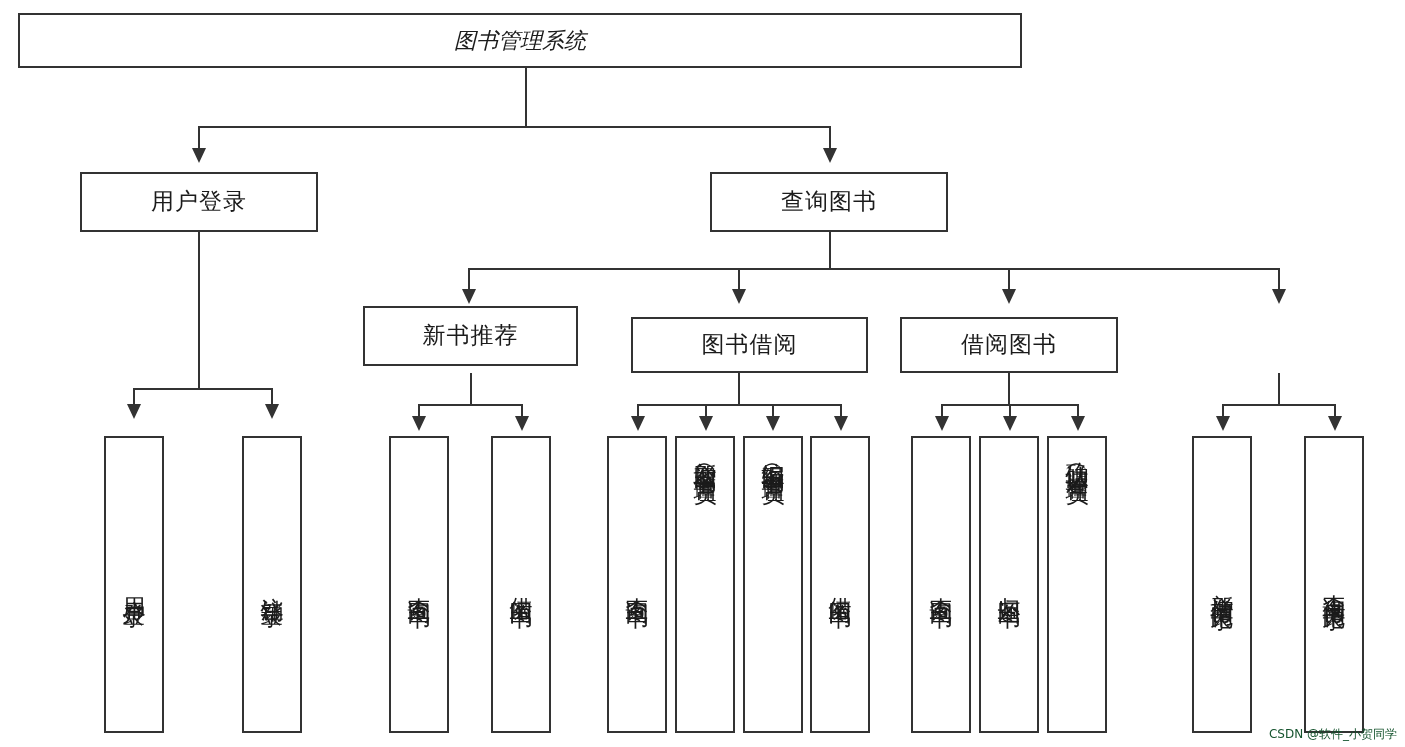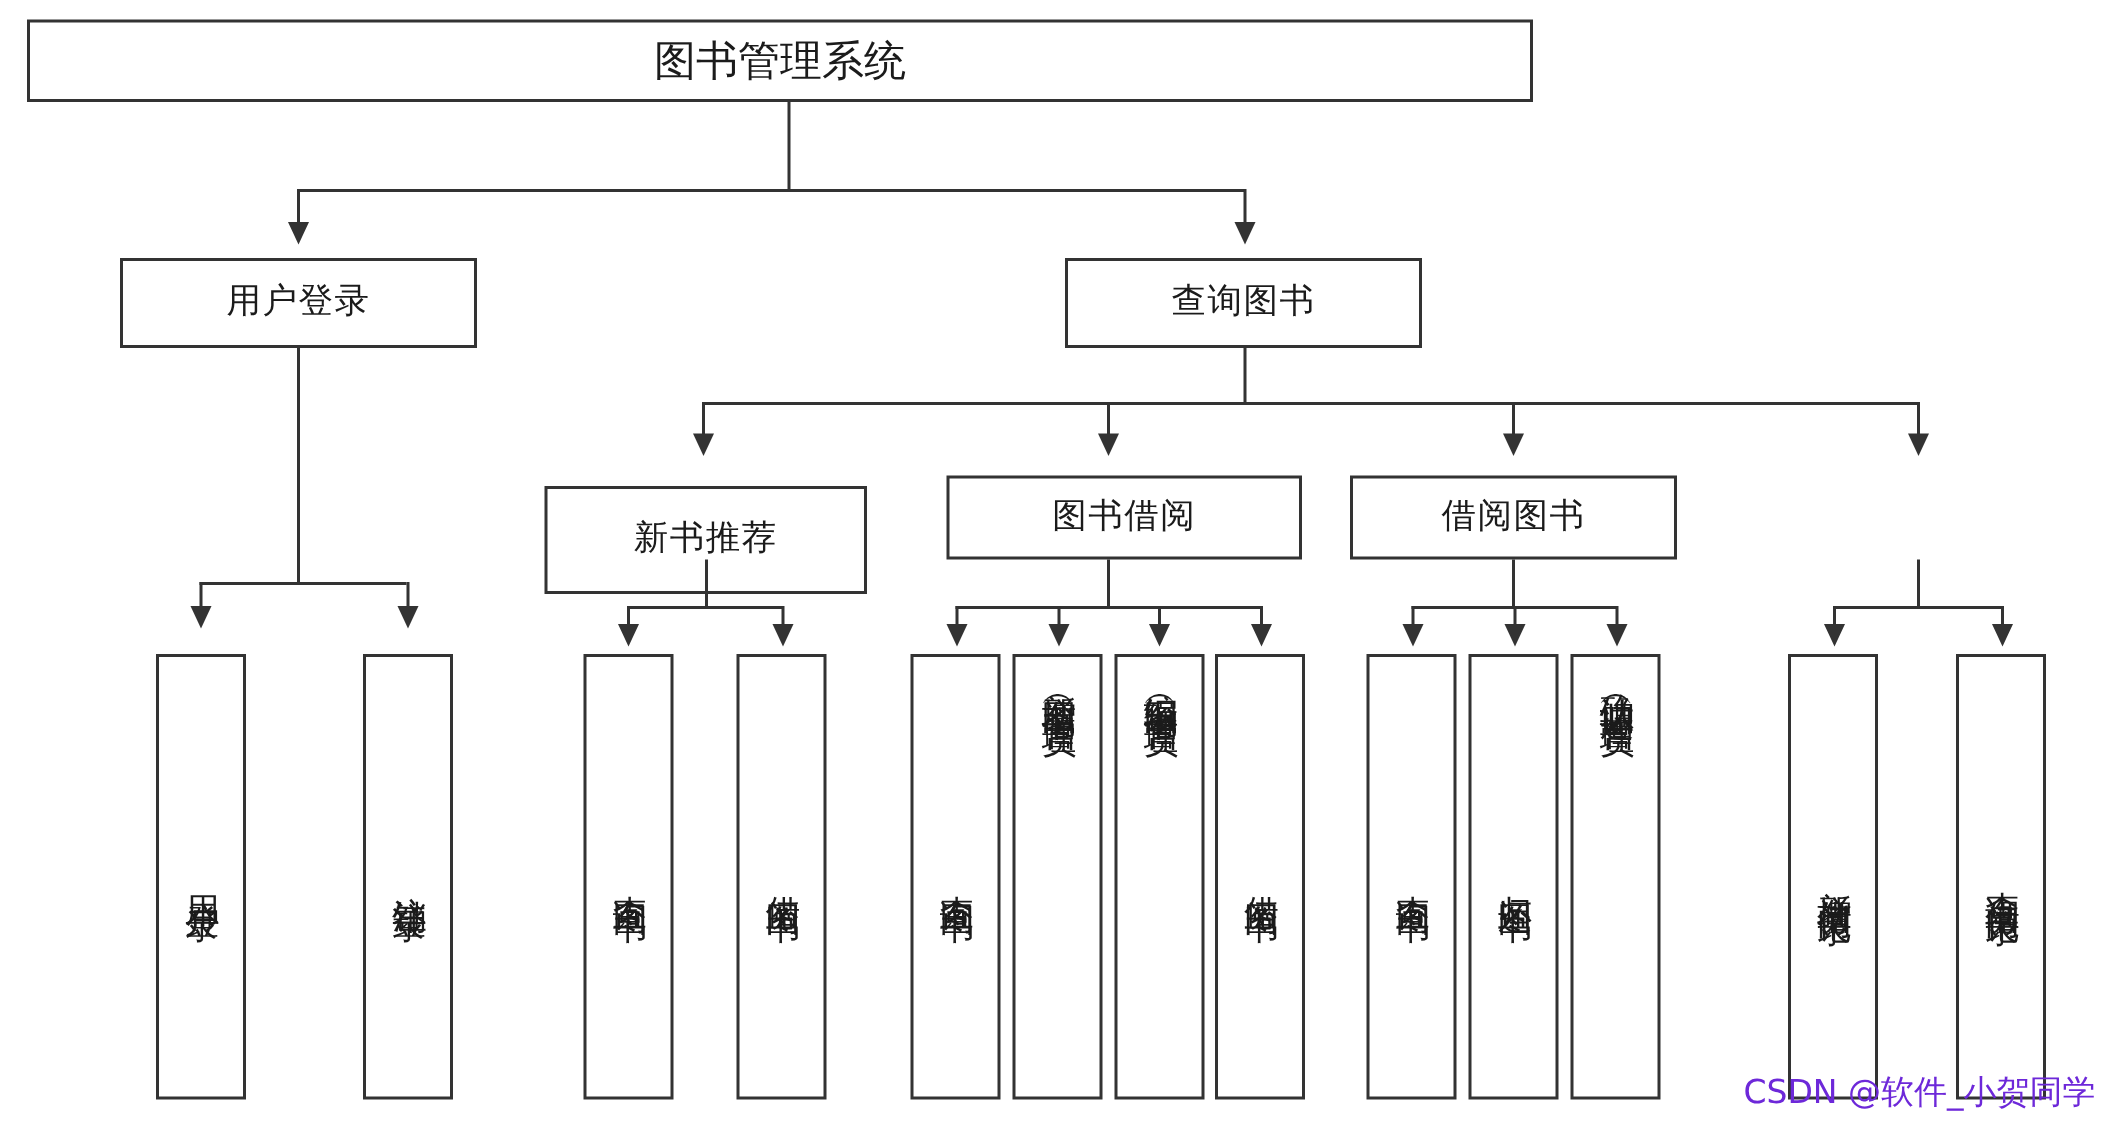--- a/index.html
+++ b/index.html
@@ -29,21 +29,22 @@
     justify-content: center;
     color: #1b1b1b;
     line-height: 1.18;
   }
   .node.horiz {
     font-size: 23px;
     letter-spacing: 1px;
     white-space: nowrap;
   }
   .node.root {
-    font-size: 28px;
+    font-size: 22px;
+    font-style: italic;
   }
   .node.vert {
     writing-mode: vertical-rl;
     text-orientation: upright;
     font-size: 23px;
     letter-spacing: 3px;
     align-items: center;
     justify-content: flex-start;
     padding-top: 6px;
     white-space: nowrap;
@@ -69,22 +70,22 @@
     border-left: 7px solid transparent;
     border-right: 7px solid transparent;
     border-top: 15px solid #333333;
   }
 
   
   #watermark {
     position: absolute;
     right: 8px;
     bottom: 4px;
-    font-size: 22px;
-    color: #6d28d9;
+    font-size: 12px;
+    color: #14532d;
     white-space: nowrap;
     user-select: none;
   }
 </style>
 </head>
 <body>
 
 <div id="canvas">
 
   <div class="node root" style="left:18px; top:13px; width:1004px; height:55px;">图书管理系统</div>
@@ -118,21 +119,21 @@
 
   <div class="ln vline" style="left:738px; top:268px; height:23px;"></div>
   <div class="arrow" style="left:732px; top:289px;"></div>
 
   <div class="ln vline" style="left:1008px; top:268px; height:23px;"></div>
   <div class="arrow" style="left:1002px; top:289px;"></div>
 
   <div class="ln vline" style="left:1278px; top:268px; height:23px;"></div>
   <div class="arrow" style="left:1272px; top:289px;"></div>
 
-  <div class="node horiz" style="left:363px; top:324px; width:215px; height:72px;">新书推荐</div>
+  <div class="node horiz" style="left:363px; top:306px; width:215px; height:60px;">新书推荐</div>
 
   <div class="node horiz" style="left:631px; top:317px; width:237px; height:56px;">图书借阅</div>
 
   <div class="node horiz" style="left:900px; top:317px; width:218px; height:56px;">借阅图书</div>
 
 
   <div class="ln vline" style="left:470px; top:373px; height:33px;"></div>
   <div class="ln hline" style="left:418px; top:404px; width:104px;"></div>
   <div class="ln vline" style="left:418px; top:404px; height:14px;"></div>
   <div class="arrow" style="left:412px; top:416px;"></div>

